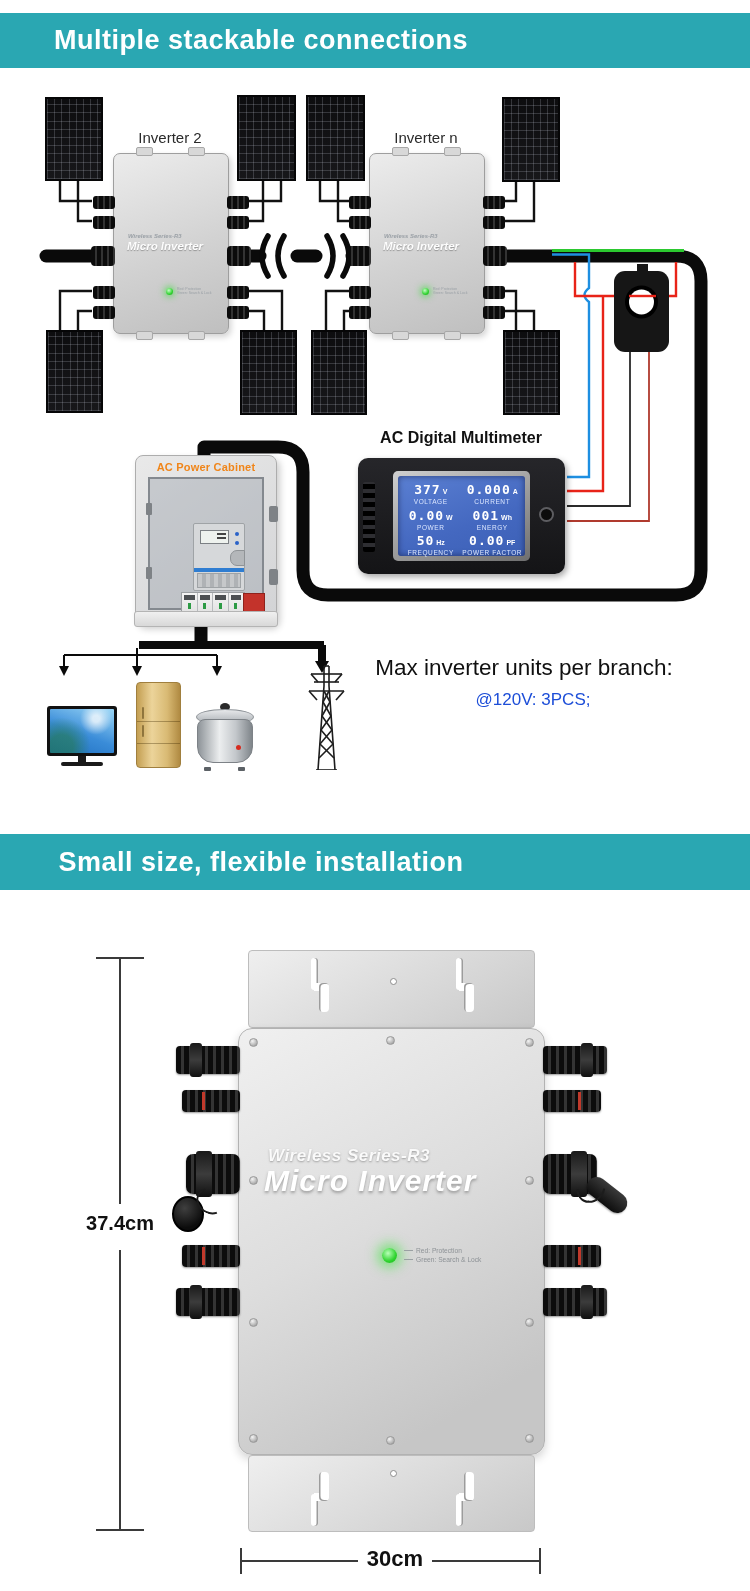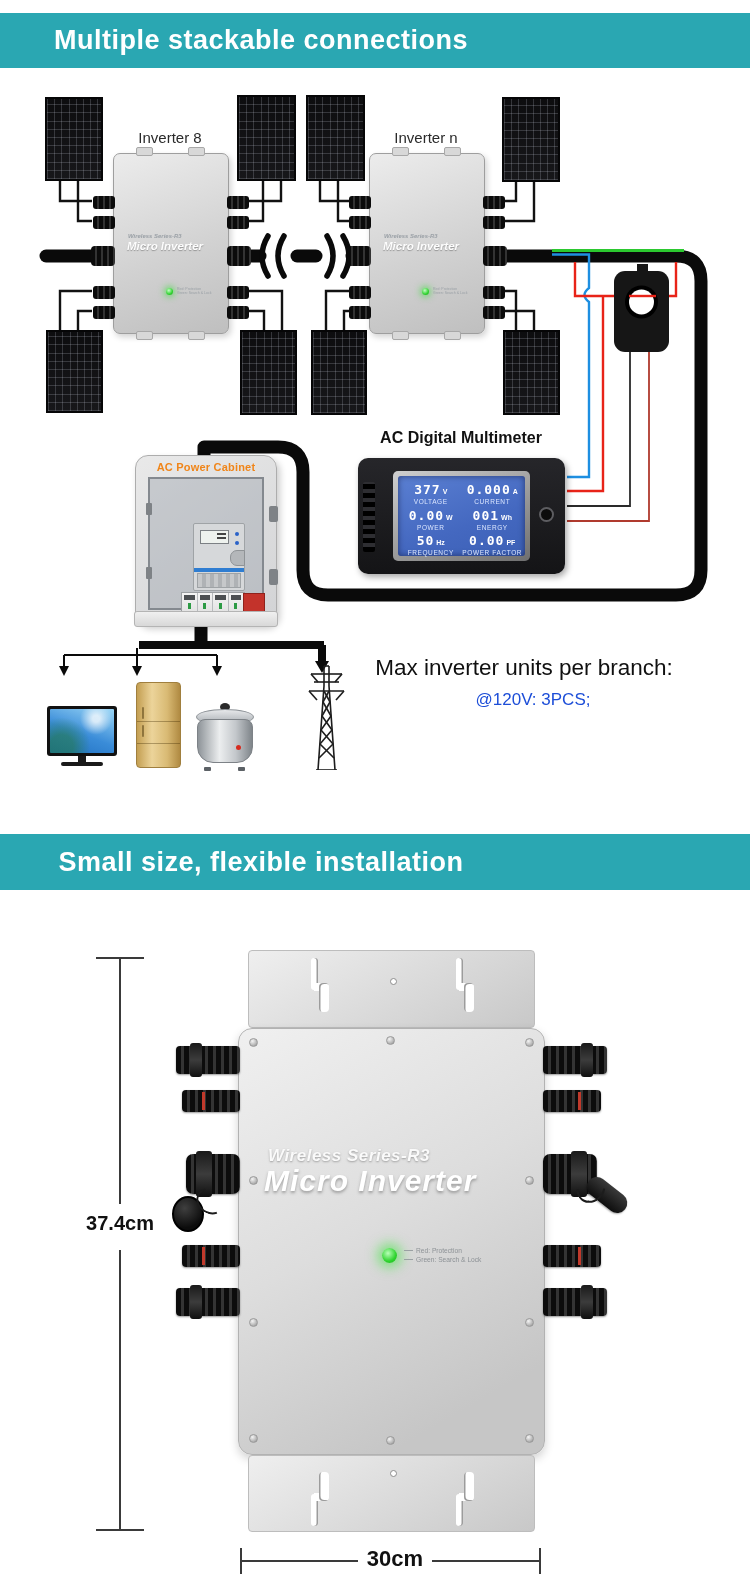--- a/index.html
+++ b/index.html
@@ -31,21 +31,21 @@
   .leddot{position:absolute;width:7px;height:7px;border-radius:50%;
        background:radial-gradient(circle at 40% 35%,#c4ffc4,#2ed32e 60%,#17a017);
        box-shadow:0 0 6px 2px rgba(46,220,46,.55);}
   .lednote-mini{position:absolute;font-size:7px;line-height:1.15;color:#9aa0a6;
        transform:scale(.5);transform-origin:left top;white-space:nowrap;}
   .stub{position:absolute;height:13px;width:22px;border-radius:3px;
        background:repeating-linear-gradient(90deg,#0b0b0b 0 4px,#333 4px 6px);}
   .stub.big{height:20px;width:24px;border-radius:4px;}
 
   
-  .cab{position:absolute;left:135px;top:455px;width:140px;height:168px;border-radius:13px;
+  .cab{position:absolute;left:135px;top:455px;width:140px;height:168px;border-radius:8px;
        background:linear-gradient(145deg,#e9e9e9,#d2d3d5);border:1px solid #adadad;
        box-shadow:3px 4px 7px rgba(0,0,0,.2);}
   .cab .hdr{position:absolute;left:4px;top:4px;right:4px;height:15px;text-align:center;
        color:#F08519;font-weight:700;font-size:11px;line-height:15px;letter-spacing:.2px;}
   .cab .win{position:absolute;left:12px;top:21px;width:116px;height:133px;border:2px solid #84898f;
        background:rgba(148,156,166,.38);box-sizing:border-box;}
   .cab .meter{position:absolute;left:43px;top:44px;width:50px;height:66px;background:#d6d8da;
        border:1px solid #9fa3a6;border-radius:2px;}
   .cab .meter .lcd{position:absolute;left:6px;top:6px;width:27px;height:12px;background:#eef2ee;
        border:1px solid #7c8084;}
@@ -230,21 +230,21 @@
 
   <div class="panel" style="left:45px;top:97px;width:58px;height:84px;"></div>
   <div class="panel" style="left:237px;top:95px;width:59px;height:86px;"></div>
   <div class="panel" style="left:306px;top:95px;width:59px;height:86px;"></div>
   <div class="panel" style="left:502px;top:97px;width:58px;height:85px;"></div>
   <div class="panel" style="left:46px;top:330px;width:57px;height:83px;"></div>
   <div class="panel" style="left:240px;top:330px;width:57px;height:85px;"></div>
   <div class="panel" style="left:311px;top:330px;width:56px;height:85px;"></div>
   <div class="panel" style="left:503px;top:330px;width:57px;height:85px;"></div>
 
-  <div class="lbl-inv" style="left:113px;top:129px;">Inverter 8</div>
+  <div class="lbl-inv" style="left:113px;top:129px;">Inverter 2</div>
   <div class="lbl-inv" style="left:369px;top:129px;">Inverter n</div>
 
   <div class="inv" style="left:113px;top:153px;">
     <div class="tab" style="left:22px;top:-7px;"></div>
     <div class="tab" style="left:74px;top:-7px;"></div>
     <div class="tab" style="left:22px;bottom:-7px;"></div>
     <div class="tab" style="left:74px;bottom:-7px;"></div>
     <div class="stub" style="left:-21px;top:42px;"></div>
     <div class="stub" style="left:-21px;top:62px;"></div>
     <div class="stub big" style="left:-23px;top:92px;"></div>

